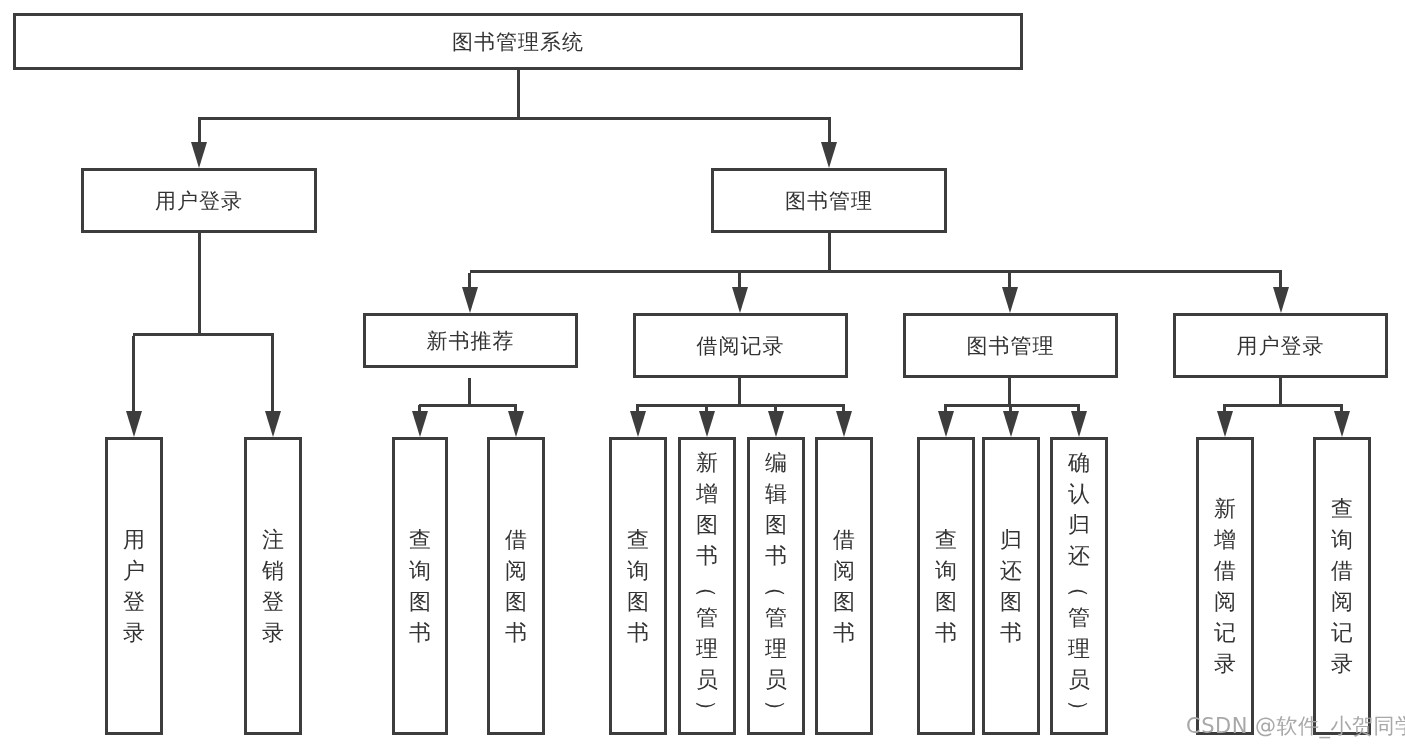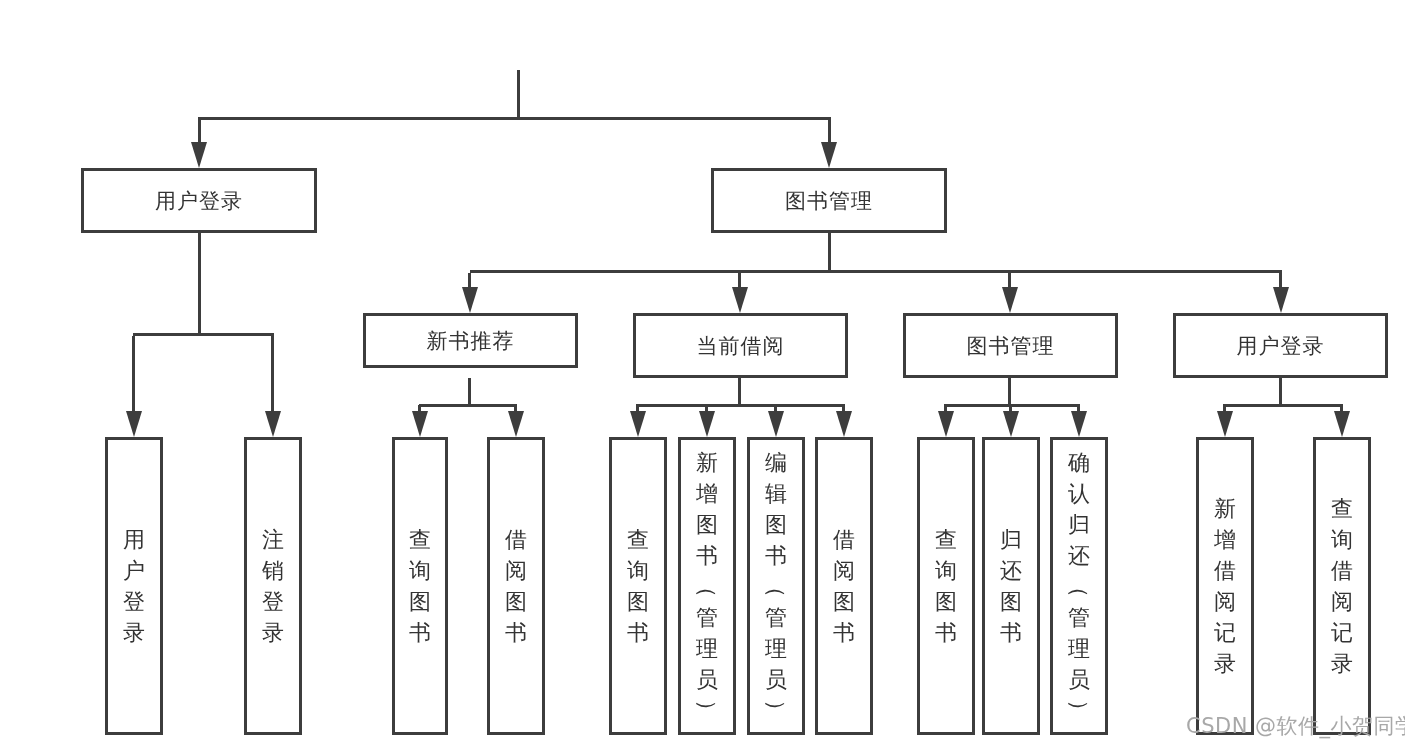--- a/index.html
+++ b/index.html
@@ -36,20 +36,21 @@
   .watermark{
     position:absolute;left:1186px;top:712px;z-index:5;
     color:var(--wm);font-size:21px;letter-spacing:0.5px;white-space:nowrap;
   }
 </style>
 </head>
 <body>
 
 <div class="canvas">
 
+  <div class="box" style="left:13px;top:13px;width:1010px;height:57px">图书管理系统</div>
 
   <div class="vline" style="left:517px;top:70px;height:48px"></div>
   <div class="hline" style="left:198px;top:117px;width:633px"></div>
 
   <div class="vline" style="left:198px;top:120px;height:24px"></div>
   <div class="ah" style="left:191px;top:142px"></div>
   <div class="vline" style="left:828px;top:120px;height:24px"></div>
   <div class="ah" style="left:821px;top:142px"></div>
 
   <div class="box" style="left:81px;top:168px;width:236px;height:65px">用户登录</div>
@@ -68,21 +69,21 @@
   <div class="vline" style="left:468px;top:273px;height:16px"></div>
   <div class="ah" style="left:462px;top:287px"></div>
   <div class="vline" style="left:738px;top:273px;height:16px"></div>
   <div class="ah" style="left:732px;top:287px"></div>
   <div class="vline" style="left:1008px;top:273px;height:16px"></div>
   <div class="ah" style="left:1002px;top:287px"></div>
   <div class="vline" style="left:1279px;top:273px;height:16px"></div>
   <div class="ah" style="left:1273px;top:287px"></div>
 
   <div class="box" style="left:363px;top:313px;width:215px;height:55px">新书推荐</div>
-  <div class="box" style="left:633px;top:313px;width:215px;height:65px">当前借阅</div>
+  <div class="box" style="left:633px;top:313px;width:215px;height:65px">借阅记录</div>
   <div class="box" style="left:903px;top:313px;width:215px;height:65px">图书管理</div>
   <div class="box" style="left:1173px;top:313px;width:215px;height:65px">用户登录</div>
 
   <div class="vline" style="left:468px;top:378px;height:29px"></div>
   <div class="vline" style="left:738px;top:378px;height:29px"></div>
   <div class="vline" style="left:1008px;top:378px;height:29px"></div>
   <div class="vline" style="left:1279px;top:378px;height:29px"></div>
 
   <div class="hline" style="left:419px;top:404px;width:98px"></div>
   <div class="hline" style="left:636px;top:404px;width:209px"></div>

